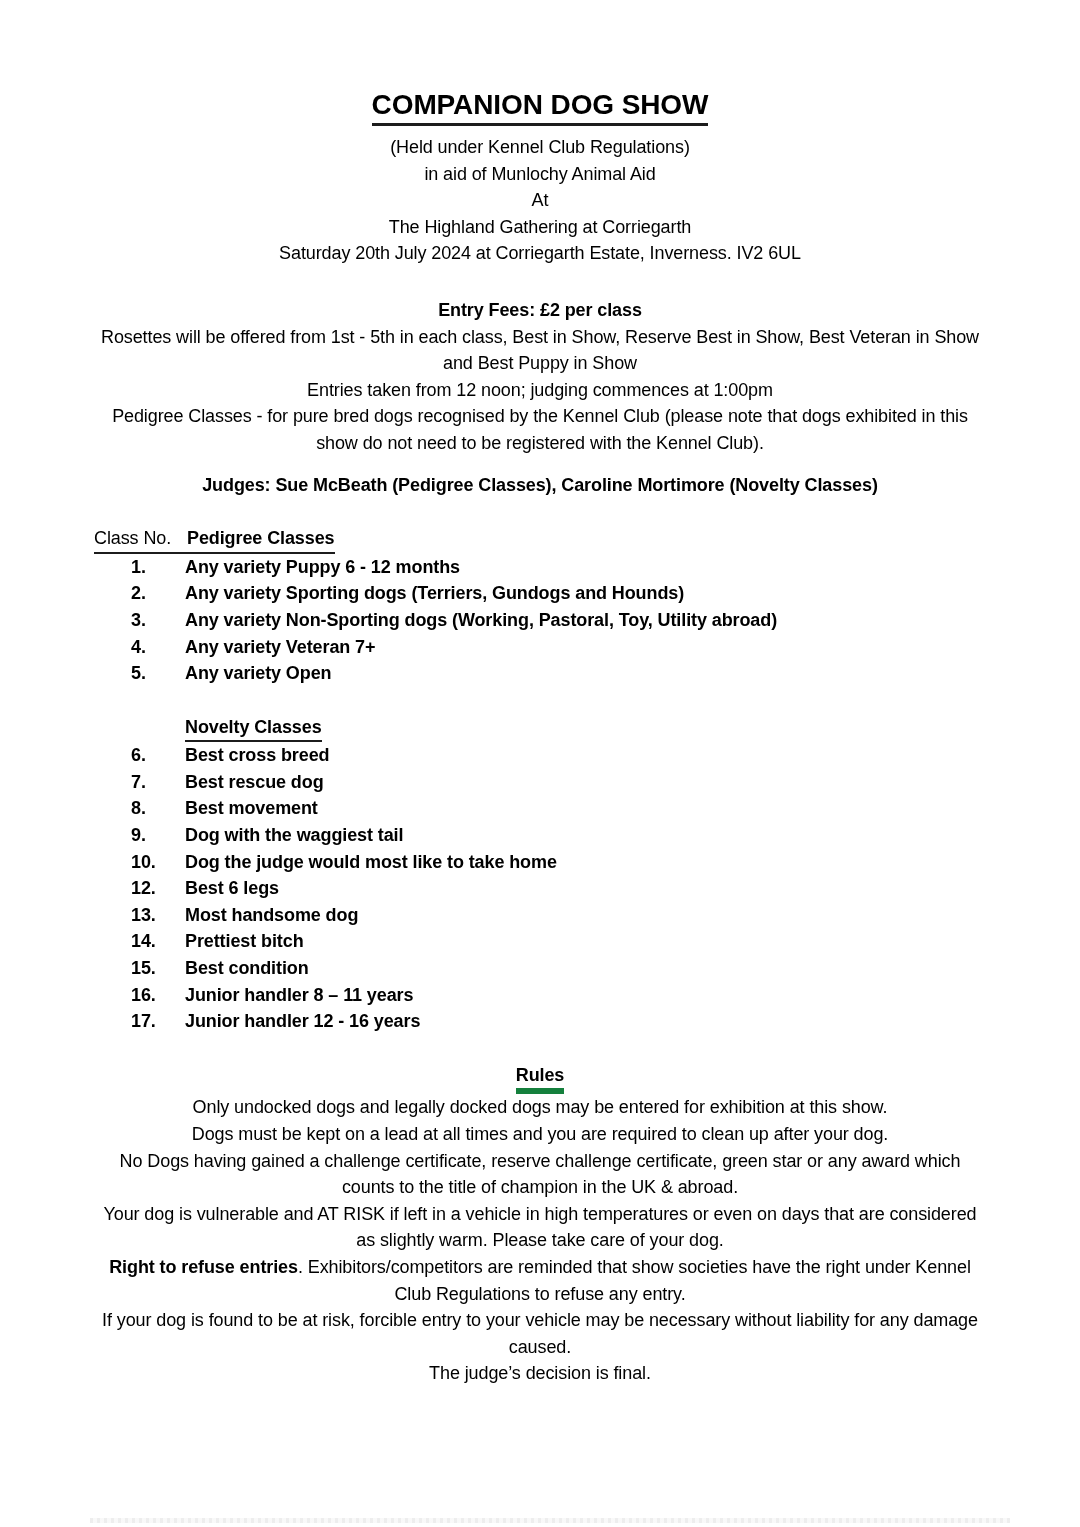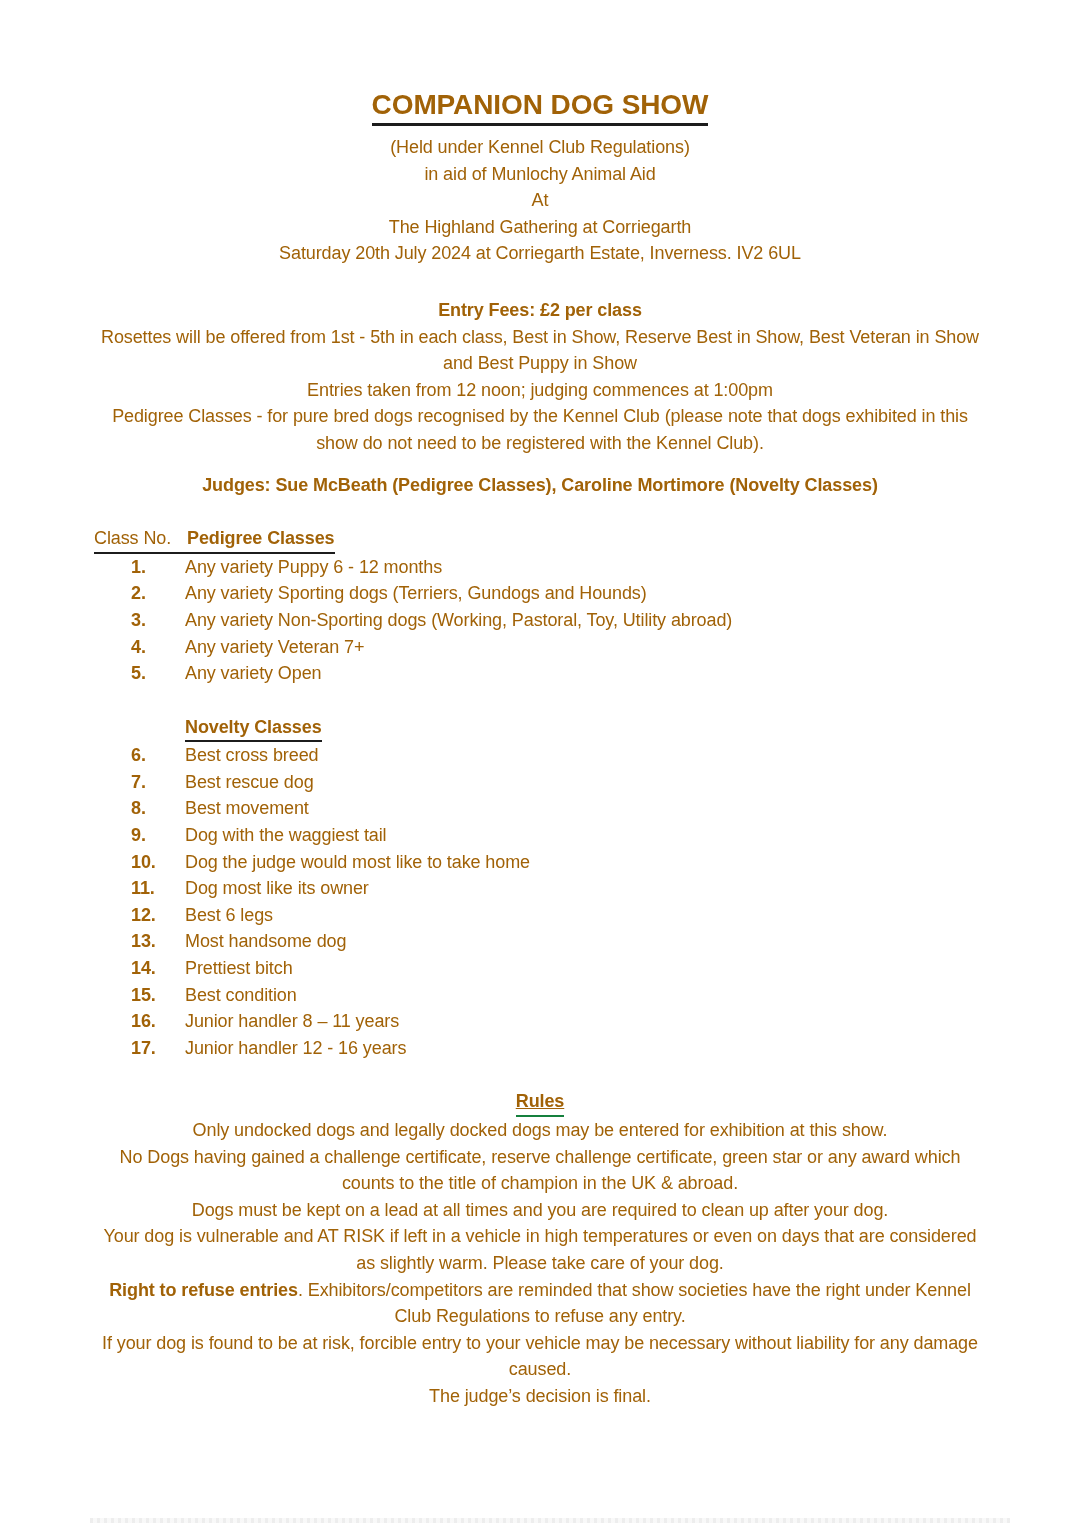--- a/index.html
+++ b/index.html
@@ -11,21 +11,21 @@
     position: relative;
     width: 1080px;
     height: 1527px;
     box-sizing: border-box;
     padding: 88px 94px 0 94px;
     background: #ffffff;
     font-family: "Liberation Sans", sans-serif;
     font-size: 18px;
     line-height: 26.6px;
     letter-spacing: -0.1px;
-    color: #a16207;
+    color: #000000;
     overflow: hidden;
   }
   p { margin: 0; text-align: center; }
   .bold { font-weight: bold; }
 
   
   .doc-header { text-align: center; }
   .doc-title {
     margin: 0 0 8px 0;
     font-size: 28px;
@@ -59,33 +59,32 @@
     font-weight: bold;
     border-bottom: 2px solid #1c1c1c;
   }
   .num-cell {
     flex: 0 0 91px;
     width: 91px;
     box-sizing: border-box;
     padding-left: 37px;
     font-weight: bold;
   }
-  .label-cell { font-weight: normal; }
+  .label-cell { font-weight: bold; }
   .indent-row { padding-left: 91px; }
   .novelty-head-row { margin-top: 27px; }
 
   
   .rules-section { margin-top: 27px; }
   .rules-heading {
     font-weight: bold;
   }
   .rules-heading span {
     display: inline-block;
-    border-bottom: 2px solid #15803d;
-    text-decoration: underline;
+    border-bottom: 6px solid #15803d;
   }
 
   
   .scan-artifact {
     position: absolute;
     left: 90px;
     right: 70px;
     bottom: 4px;
     height: 5px;
     background: repeating-linear-gradient(90deg, #e9e9e9 0 3px, #f7f7f7 3px 7px);
@@ -162,24 +161,20 @@
     </div>
     <div class="class-row">
       <span class="num-cell">9.</span>
       <span class="label-cell">Dog with the waggiest tail</span>
     </div>
     <div class="class-row">
       <span class="num-cell">10.</span>
       <span class="label-cell">Dog the judge would most like to take home</span>
     </div>
     <div class="class-row">
-      <span class="num-cell">11.</span>
-      <span class="label-cell">Dog most like its owner</span>
-    </div>
-    <div class="class-row">
       <span class="num-cell">12.</span>
       <span class="label-cell">Best 6 legs</span>
     </div>
     <div class="class-row">
       <span class="num-cell">13.</span>
       <span class="label-cell">Most handsome dog</span>
     </div>
     <div class="class-row">
       <span class="num-cell">14.</span>
       <span class="label-cell">Prettiest bitch</span>
@@ -194,22 +189,22 @@
     </div>
     <div class="class-row">
       <span class="num-cell">17.</span>
       <span class="label-cell">Junior handler 12 - 16 years</span>
     </div>
   </section>
 
   <section class="rules-section">
     <p class="rules-heading"><span>Rules</span></p>
     <p>Only undocked dogs and legally docked dogs may be entered for exhibition at this show.</p>
+    <p>Dogs must be kept on a lead at all times and you are required to clean up after your dog.</p>
     <p>No Dogs having gained a challenge certificate, reserve challenge certificate, green star or any award which counts to the title of champion in the UK &amp; abroad.</p>
-    <p>Dogs must be kept on a lead at all times and you are required to clean up after your dog.</p>
     <p>Your dog is vulnerable and AT RISK if left in a vehicle in high temperatures or even on days that are considered as slightly warm.  Please take care of your dog.</p>
     <p><strong>Right to refuse entries</strong><span>. Exhibitors/competitors are reminded that show societies have the right under Kennel Club Regulations to refuse any entry.</span></p>
     <p>If your dog is found to be at risk, forcible entry to your vehicle may be necessary without liability for any damage caused.</p>
     <p>The judge’s decision is final.</p>
   </section>
 
   <div class="scan-artifact"></div>
 </div>
 
 </body></html>

